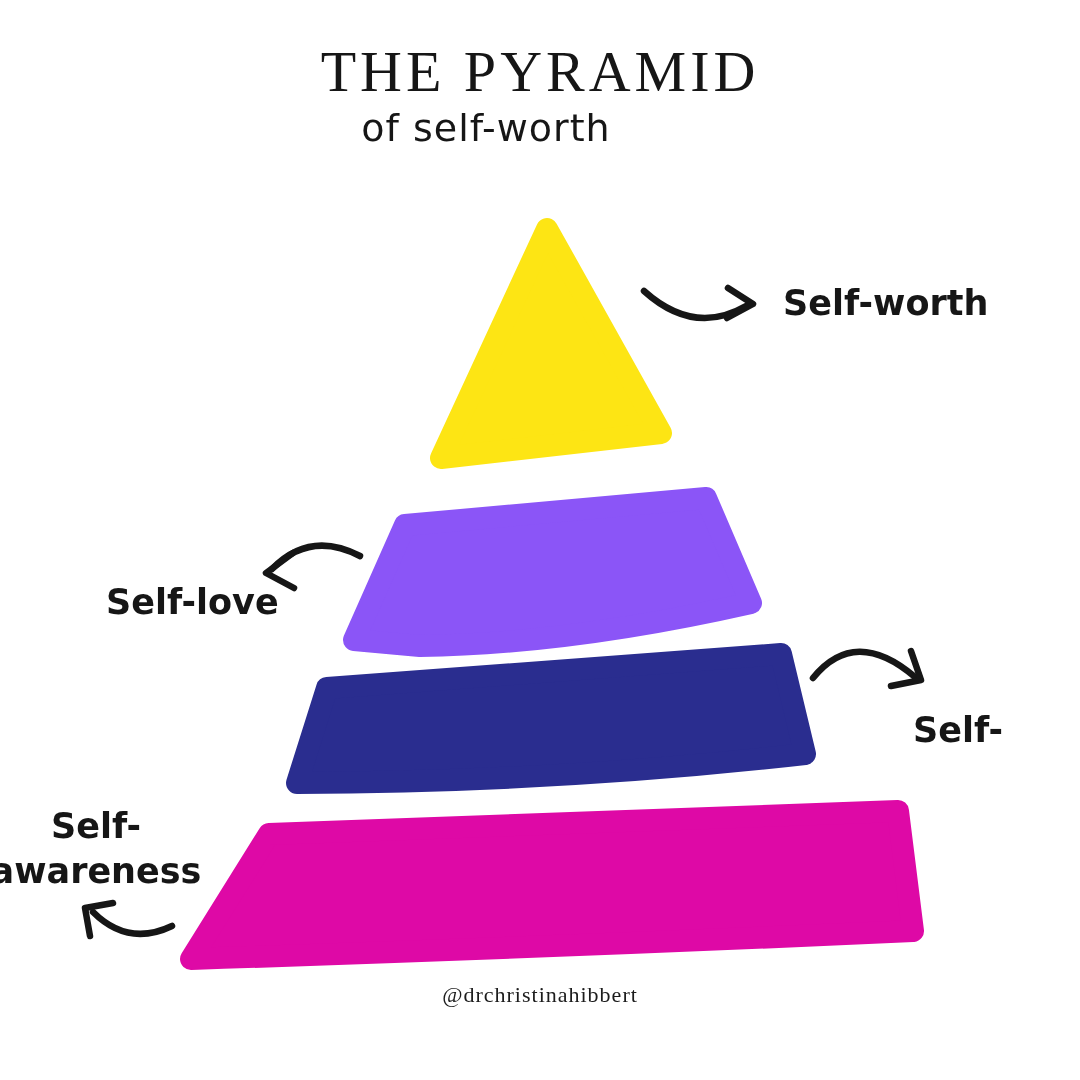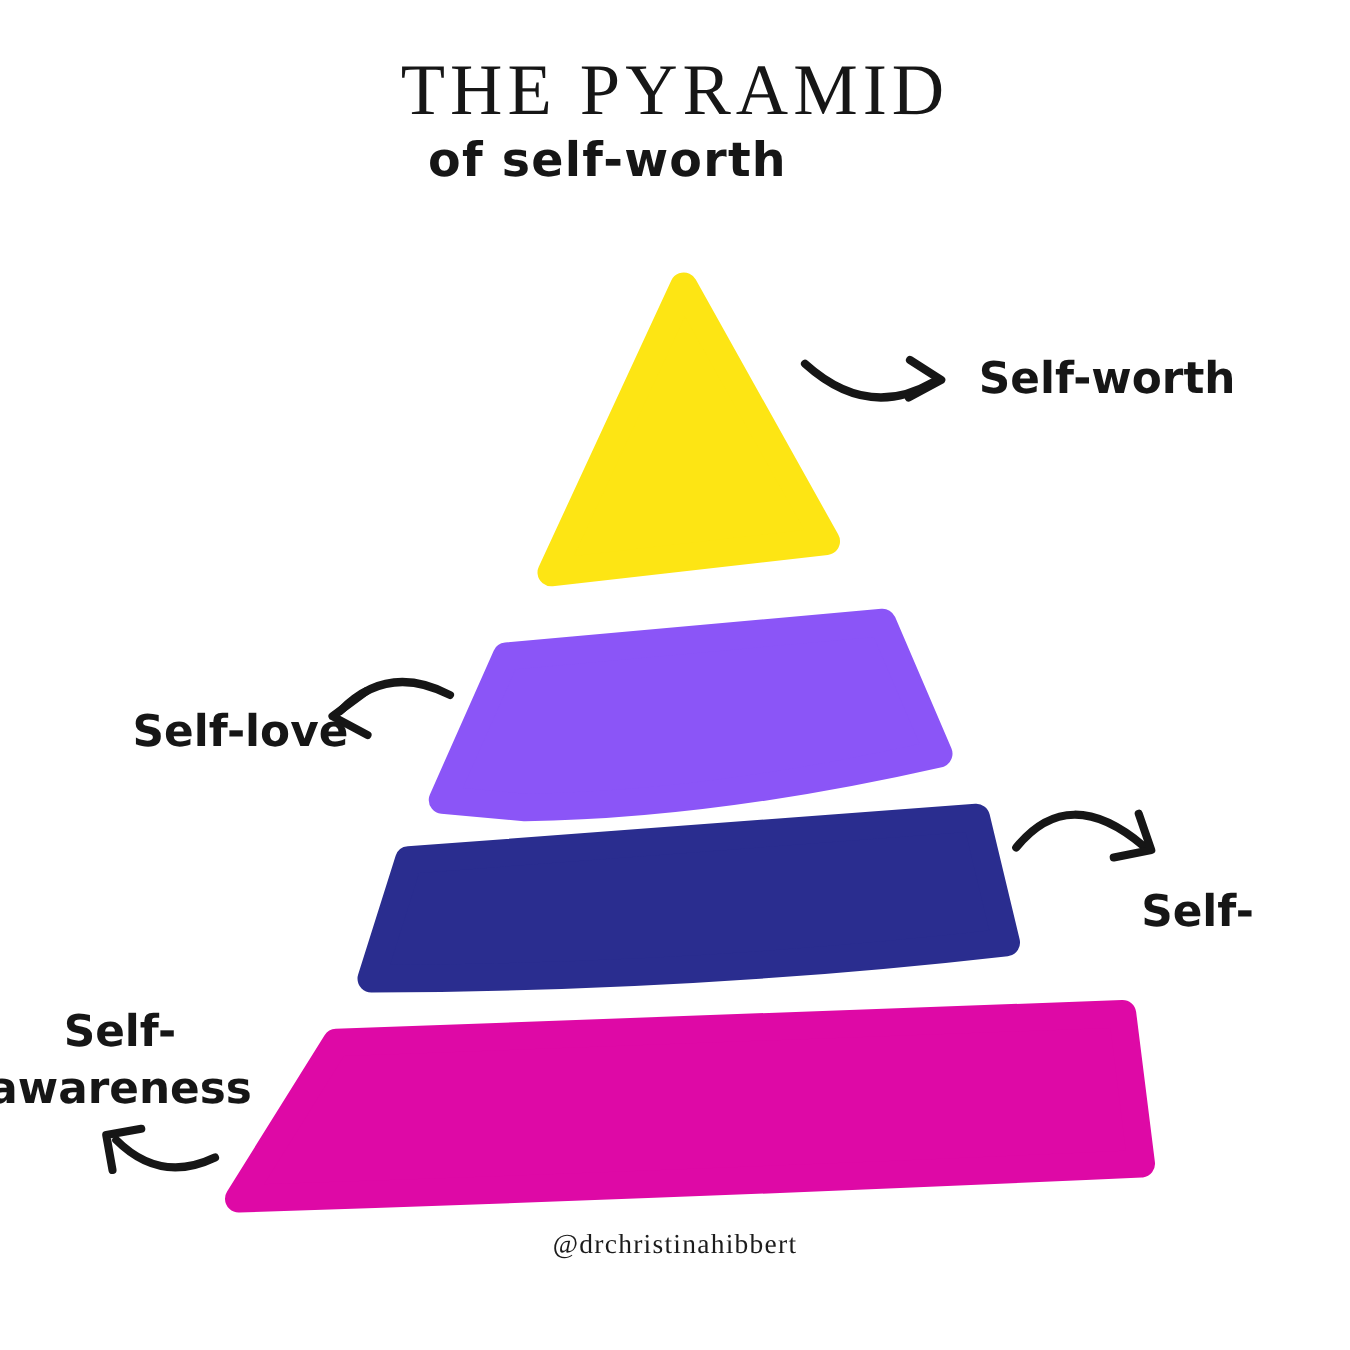--- a/index.html
+++ b/index.html
@@ -22,21 +22,21 @@
     font-weight: 500;
     letter-spacing: 4px;
     color: #161616;
   }
   .subtitle {
     position: absolute;
     left: 0; top: 106px; width: 972px;
     text-align: center;
     font-family: "DejaVu Sans", sans-serif;
     font-size: 38px;
-    font-weight: bold;
+    font-weight: normal;
     letter-spacing: 1px;
     color: #161616;
   }
   .pyramid-svg {
     position: absolute;
     left: 0; top: 0;
     width: 1080px; height: 1080px;
   }
   .blob { stroke-width: 22; stroke-linejoin: round; }
   .arrow path {
@@ -48,21 +48,21 @@
   .level-label {
     position: absolute;
     font-family: "DejaVu Sans", sans-serif;
     font-weight: bold;
     font-size: 35px;
     line-height: 1.28;
     color: #161616;
     white-space: nowrap;
   }
   .label-self-worth   { left: 783px; top: 281px; }
-  .label-self-love    { left: 106px; top: 564px; }
+  .label-self-love    { left: 106px; top: 580px; }
   .label-self-acceptance { left: 958px; top: 708px; transform: translateX(-50%); text-align: center; }
   .label-self-awareness  { left: 96px;  top: 804px; transform: translateX(-50%); text-align: center; }
   .label-line { display: block; }
   .attribution {
     position: absolute;
     left: 0; top: 982px; width: 1080px;
     text-align: center;
     font-family: "Liberation Serif", "DejaVu Serif", serif;
     font-size: 22px;
     color: #1c1c1c;

